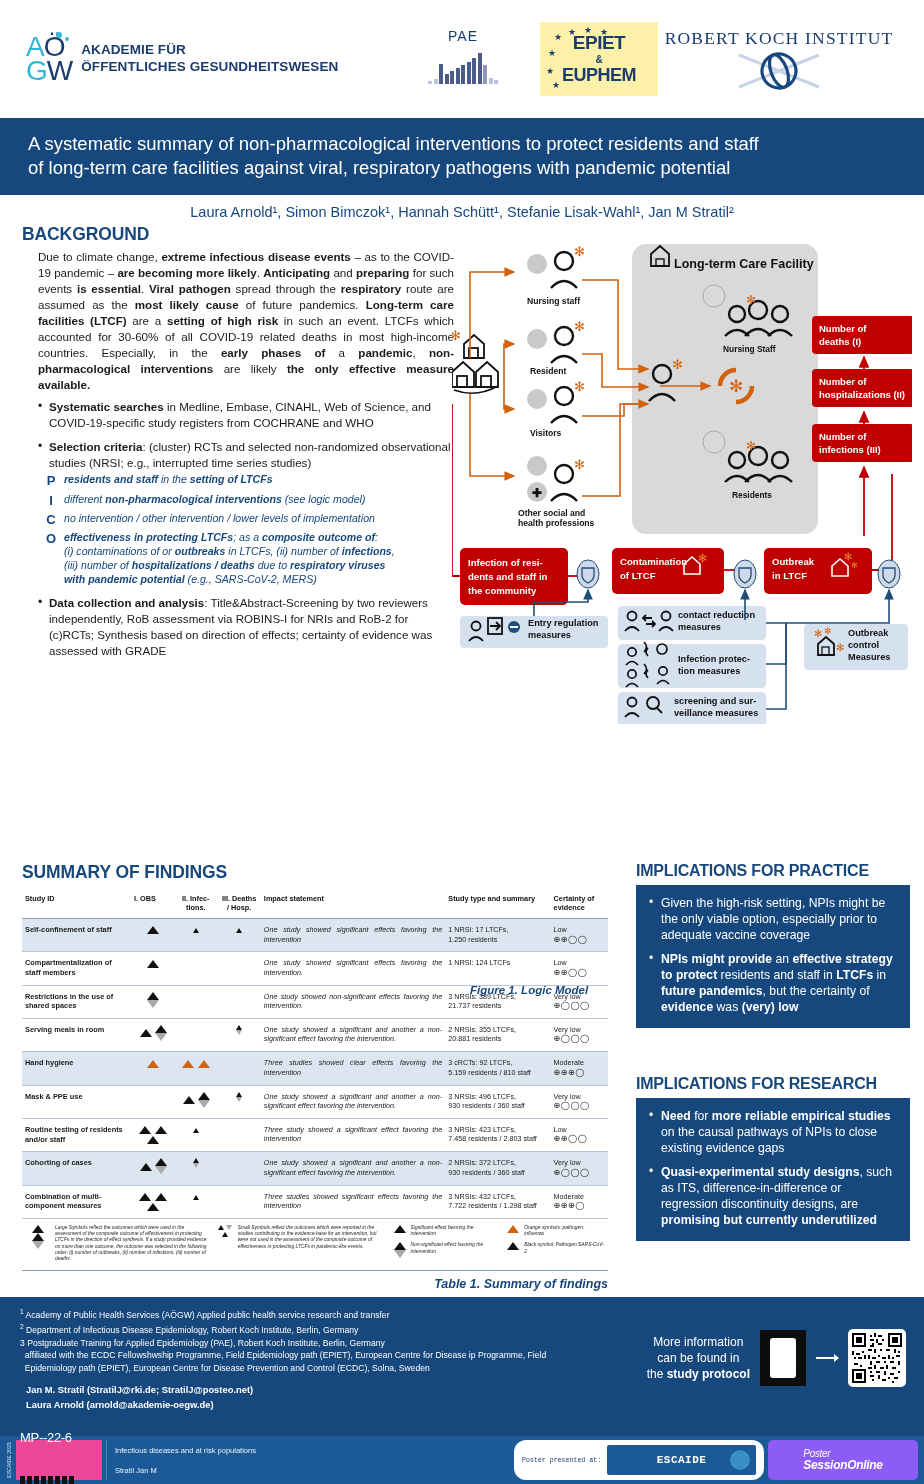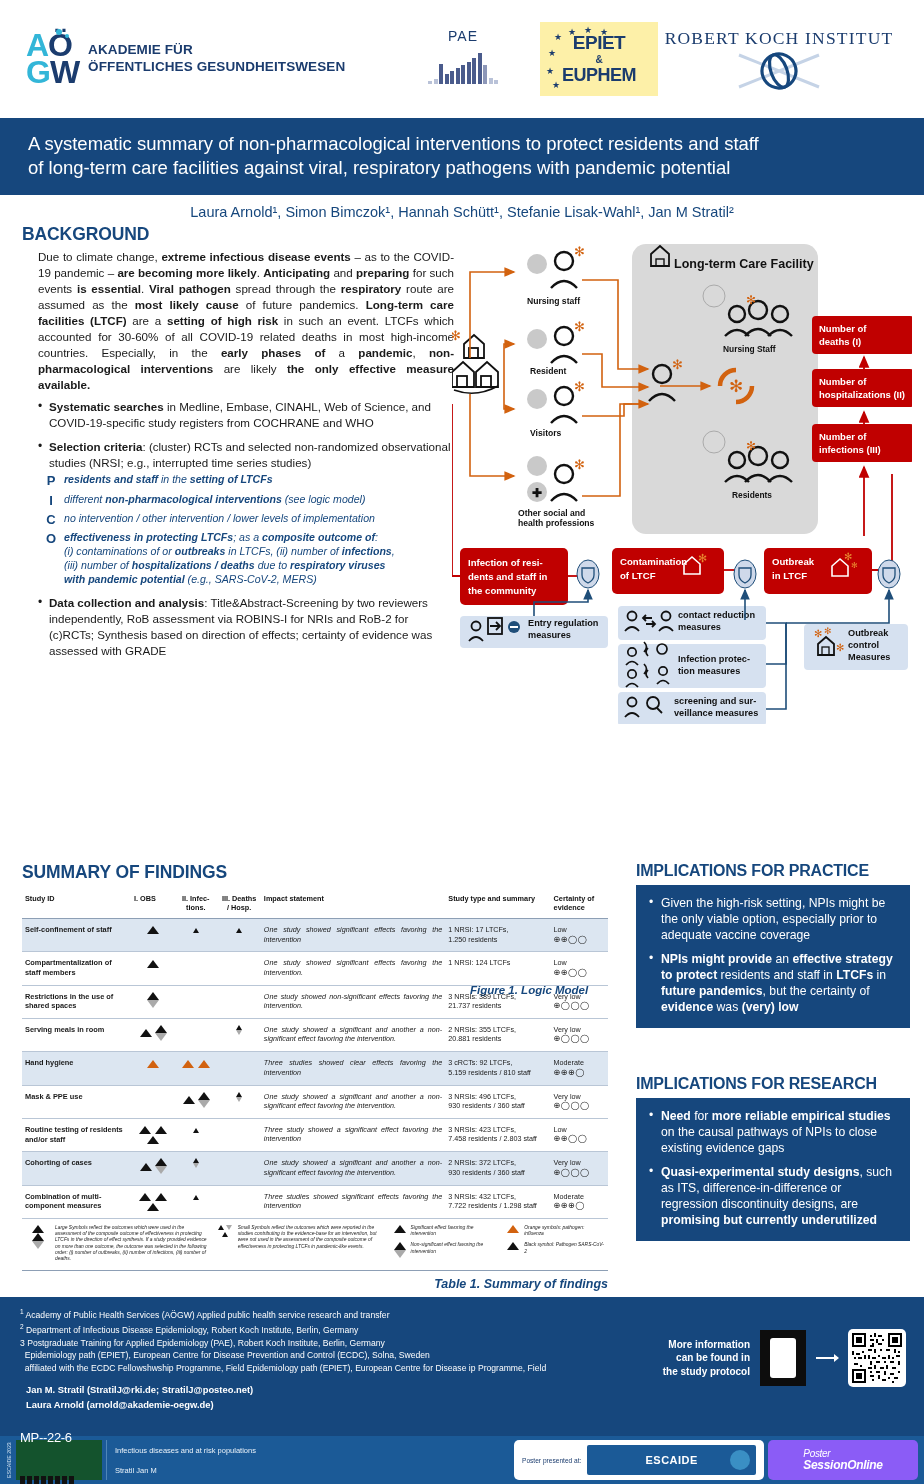--- a/index.html
+++ b/index.html
@@ -16,23 +16,23 @@
   .logo-bar {
     height: 118px;
     background: #ffffff;
     display: flex;
     align-items: center;
     padding: 0 26px;
     position: relative;
   }
   .aogw-logo { display: flex; align-items: center; gap: 9px; }
   .aogw-mark {
-    font-weight: bold;
+    font-weight: normal;
     line-height: 0.84;
-    font-size: 32px;
+    font-size: 28px;
     letter-spacing: -1px;
     position: relative;
   }
   .aogw-mark .l1 { color: #1b3c6e; }
   .aogw-mark .l1 .a { color: #33b6d8; }
   .aogw-mark .l2 { color: #1b3c6e; }
   .aogw-mark .l2 .g { color: #33b6d8; }
   .aogw-dot {
     position: absolute; width: 6px; height: 6px; border-radius: 50%;
     background: #33b6d8; top: -3px; left: 30px;
@@ -188,21 +188,21 @@
     position: absolute; left: 0; top: 1297px; width: 924px; height: 139px;
     background: #16477d; color: #ffffff;
   }
   .aff { padding: 10px 0 0 20px; font-size: 8.6px; line-height: 1.5; width: 640px; }
   .aff sup { font-size: 6.5px; }
   .contact { padding: 8px 0 0 26px; font-size: 9.4px; font-weight: bold; line-height: 1.55; }
   .qr-block {
     position: absolute; right: 18px; top: 32px;
     display: flex; align-items: center; gap: 10px;
   }
-  .qr-text { text-align: right; font-size: 10px; line-height: 1.35; color: #ffffff; font-weight: bold; }
+  .qr-text { text-align: center; font-size: 12px; line-height: 1.35; color: #ffffff; }
   .phone-ic {
     width: 46px; height: 56px; background: #0d0d0d;
     display: flex; align-items: center; justify-content: center;
   }
   .phone-ic .scr { width: 26px; height: 40px; background: #fff; border-radius: 3px; }
   .arrow-ic { width: 22px; height: 2px; background: #fff; position: relative; }
   .arrow-ic::after {
     content:""; position:absolute; right:-1px; top:-3px;
     border-left:5px solid #fff; border-top:4px solid transparent; border-bottom:4px solid transparent;
   }
@@ -211,34 +211,34 @@
   
   .bottom-bar {
     position: absolute; left: 0; top: 1436px; width: 924px; height: 48px;
     background: #1b5a97; display: flex; align-items: center; padding: 4px 6px; gap: 4px;
   }
   .bb-side {
     writing-mode: vertical-rl; transform: rotate(180deg);
     font-size: 5.2px; color: #cfe0ef; height: 40px; text-align: center;
   }
   .bb-id {
-    width: 86px; height: 40px; background: #14532d; color: #fff;
+    width: 86px; height: 40px; background: #ec4899; color: #fff;
     display: flex; flex-direction: column; justify-content: center; padding-left: 4px; gap: 28px;
   }
   .bb-id .code { font-size: 13px; letter-spacing: -0.3px; }
   .bb-bars { display: flex; gap: 2px; margin-top: 3px; }
   .bb-bars i { display: block; width: 5px; height: 15px; background: #111; }
   .bb-desc {
     flex: 1; height: 40px; background: #1b5a97; color: #eaf2f9;
     font-size: 7.5px; display: flex; flex-direction: column; justify-content: center;
     gap: 11px; padding-left: 8px; border-left: 1px solid #4f86b8;
   }
   .bb-pres {
-    width: 250px; height: 40px; background: #ffffff; border-radius: 5px;
-    display: flex; align-items: center; gap: 6px; padding: 0 8px;
+    width: 250px; height: 40px; background: #ffffff; border-radius: 12px;
+    display: flex; align-items: center; gap: 6px; padding: 0 8px; font-family: Liberation Mono, monospace;
   }
   .bb-pres .lbl { font-size: 6.6px; color: #1b3c6e; }
   .bb-escaide {
     flex: 1; height: 30px; background: #1b5a97; border-radius: 2px;
     display: flex; align-items: center; justify-content: center;
     color: #fff; font-size: 11px; font-weight: bold; letter-spacing: 0.5px;
     position: relative; overflow: hidden;
   }
   .bb-pso {
     width: 150px; height: 40px; background: #8b5cf6; border-radius: 5px;
@@ -753,22 +753,22 @@
       <li><b>Quasi-experimental study designs</b>, such as ITS, difference-in-difference or regression discontinuity designs, are <b>promising but currently underutilized</b></li>
     </ul>
   </div>
 </div>
 
 <div class="footer">
   <div class="aff">
     <div><sup>1</sup> Academy of Public Health Services (AÖGW) Applied public health service research and transfer</div>
     <div><sup>2</sup> Department of Infectious Disease Epidemiology, Robert Koch Institute, Berlin, Germany</div>
     <div>3 Postgraduate Training for Applied Epidemiology (PAE), Robert Koch Institute, Berlin, Germany</div>
+    <div>&nbsp;&nbsp;affiliated with the ECDC Fellowshwship Programme, Field Epidemiology path (EPIET), European Centre for Disease ip Programme, Field</div>
     <div>&nbsp;&nbsp;Epidemiology path (EPIET), European Centre for Disease Prevention and Control (ECDC), Solna, Sweden</div>
-    <div>&nbsp;&nbsp;affiliated with the ECDC Fellowshwship Programme, Field Epidemiology path (EPIET), European Centre for Disease ip Programme, Field</div>
   </div>
   <div class="contact">
     <div>Jan M. Stratil (StratilJ@rki.de; StratilJ@posteo.net)</div>
     <div>Laura Arnold (arnold@akademie-oegw.de)</div>
   </div>
   <div class="qr-block">
     <div class="qr-text">
       <div>More information</div>
       <div>can be found in</div>
       <div>the <b>study protocol</b></div>

